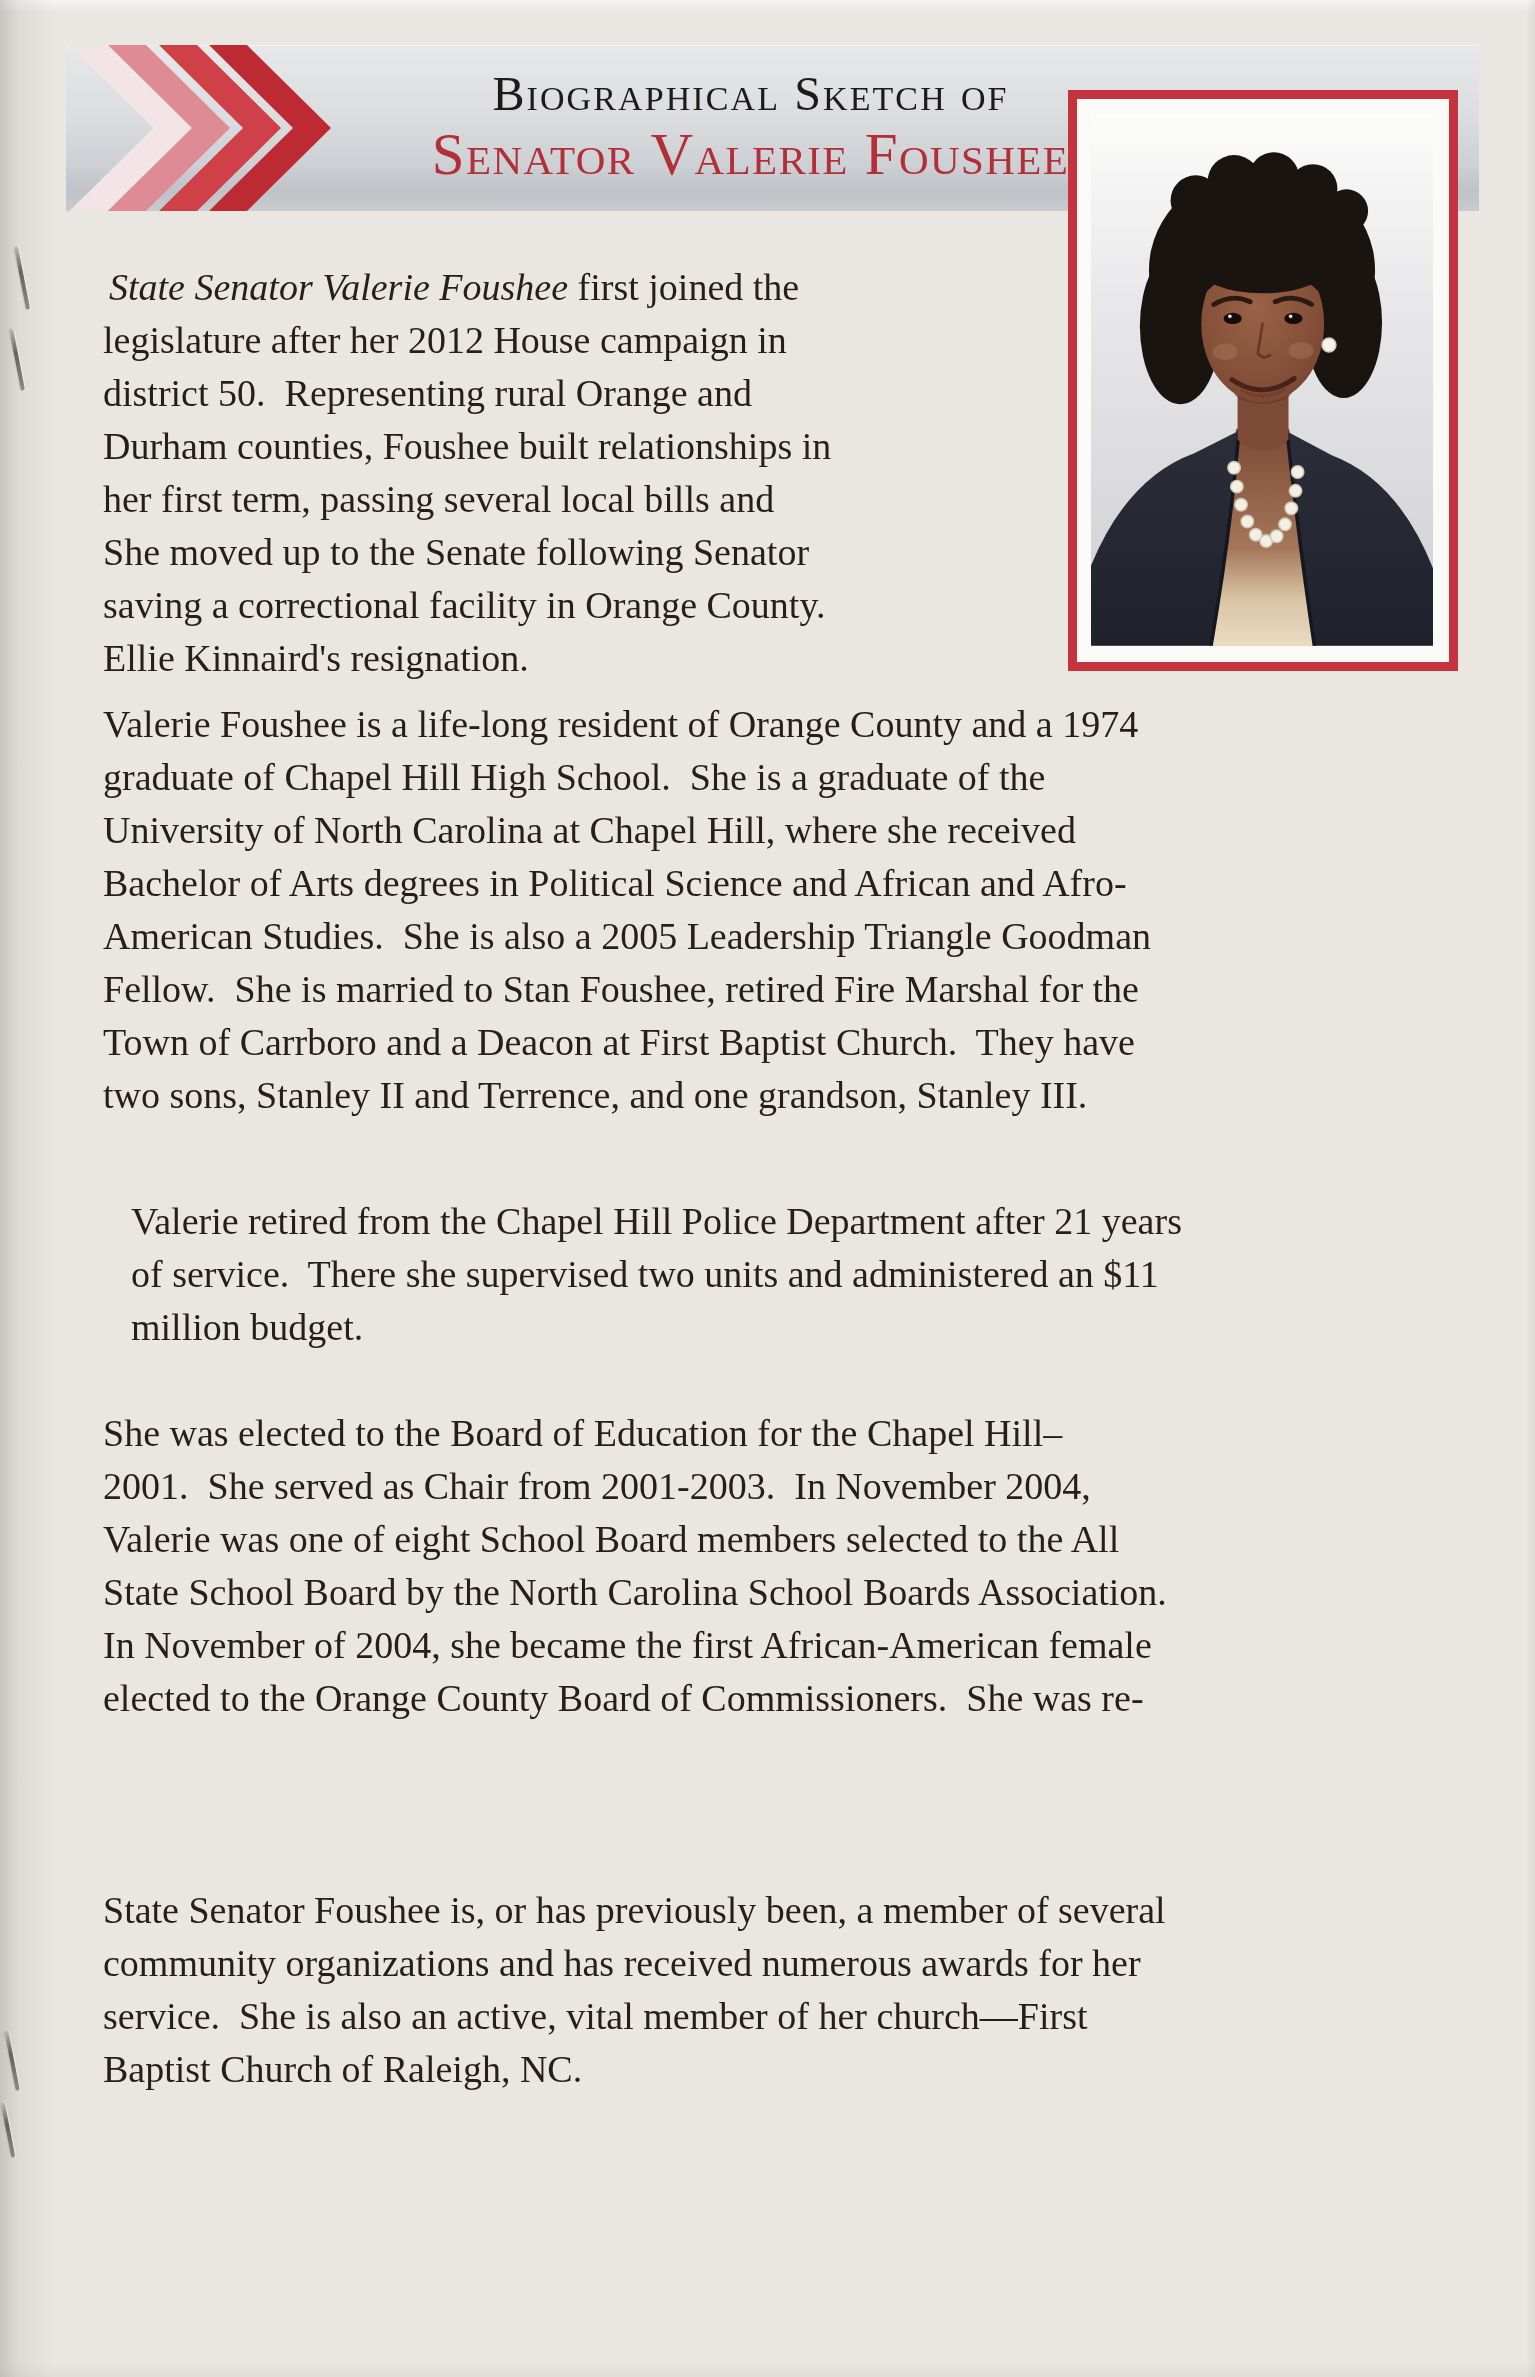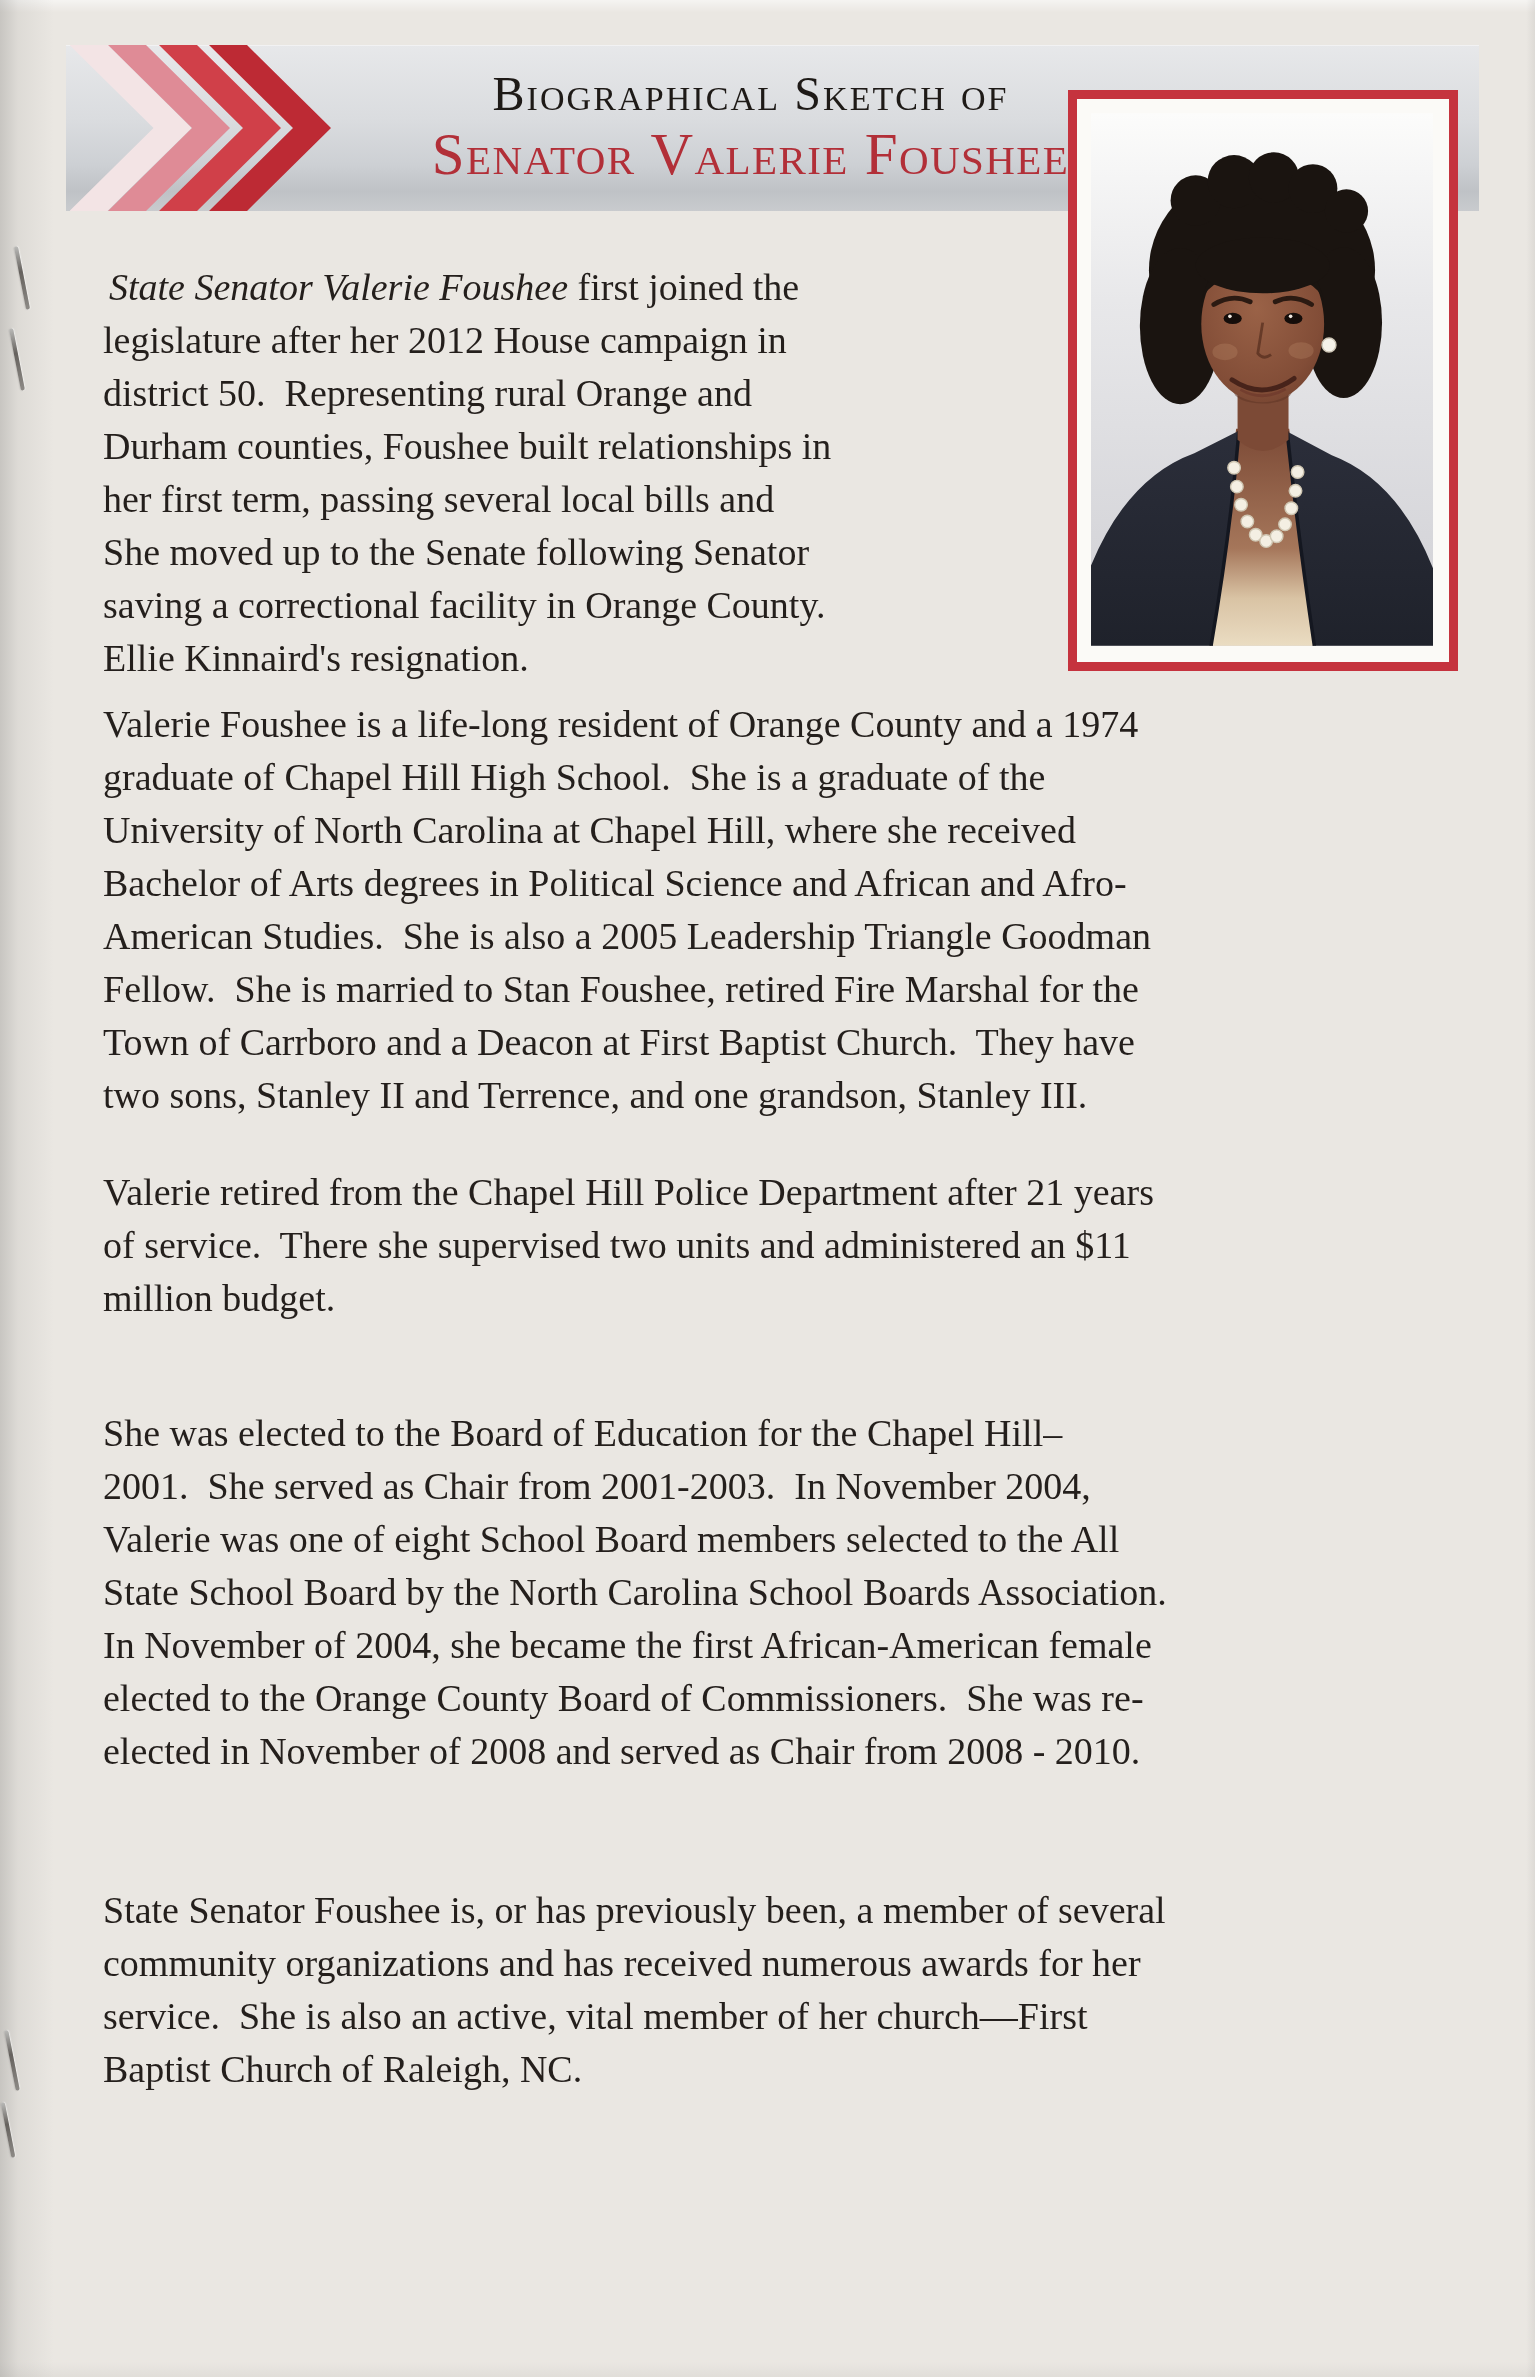--- a/index.html
+++ b/index.html
@@ -39,21 +39,21 @@
     padding:14px;
   }
   .photo-frame svg{display:block;width:342px;height:533px;}
   
   .para{position:absolute;left:103px;color:#241f1c;
     font-size:38px;line-height:53px;}
   .para .tline{white-space:pre;}
   .ital{font-style:italic;margin-left:6px;}
   .p1{top:261px;width:929px;}
   .p2{top:698px;width:1348px;}
-  .p3{top:1166px;width:1348px;}
+  .p3{top:1195px;width:1348px;margin-left:28px;}
   .p4{top:1407px;width:1348px;}
   .p5{top:1884px;width:1348px;}
   
   .staple{position:absolute;width:3.5px;border-radius:2.8px;
     background:linear-gradient(180deg,#b9b9b7,#66625e 40%,#8d8a86);
     box-shadow:0.7px 0 1.4px rgba(255,255,255,.8), -0.7px 0 1.4px rgba(0,0,0,.15);
     transform:rotate(-11deg);}
   .st-1{left:19.6px;top:246px;height:64px;}
   .st-2{left:15.4px;top:328px;height:63px;}
   .st-3{left:9.8px;top:2030px;height:61px;}
@@ -181,21 +181,20 @@
   <div class="tline">million budget.</div>
 </div>
 
 <div class="para p4">
   <div class="tline">She was elected to the Board of Education for the Chapel Hill–</div>
   <div class="tline">2001.  She served as Chair from 2001-2003.  In November 2004,</div>
   <div class="tline">Valerie was one of eight School Board members selected to the All</div>
   <div class="tline">State School Board by the North Carolina School Boards Association.</div>
   <div class="tline">In November of 2004, she became the first African-American female</div>
   <div class="tline">elected to the Orange County Board of Commissioners.  She was re-</div>
-  <div class="tline">elected in November of 2008 and served as Chair from 2008 - 2010.</div>
 </div>
 
 <div class="para p5">
   <div class="tline">State Senator Foushee is, or has previously been, a member of several</div>
   <div class="tline">community organizations and has received numerous awards for her</div>
   <div class="tline">service.  She is also an active, vital member of her church—First</div>
   <div class="tline">Baptist Church of Raleigh, NC.</div>
 </div>
 
 <div class="staple st-1"></div>

